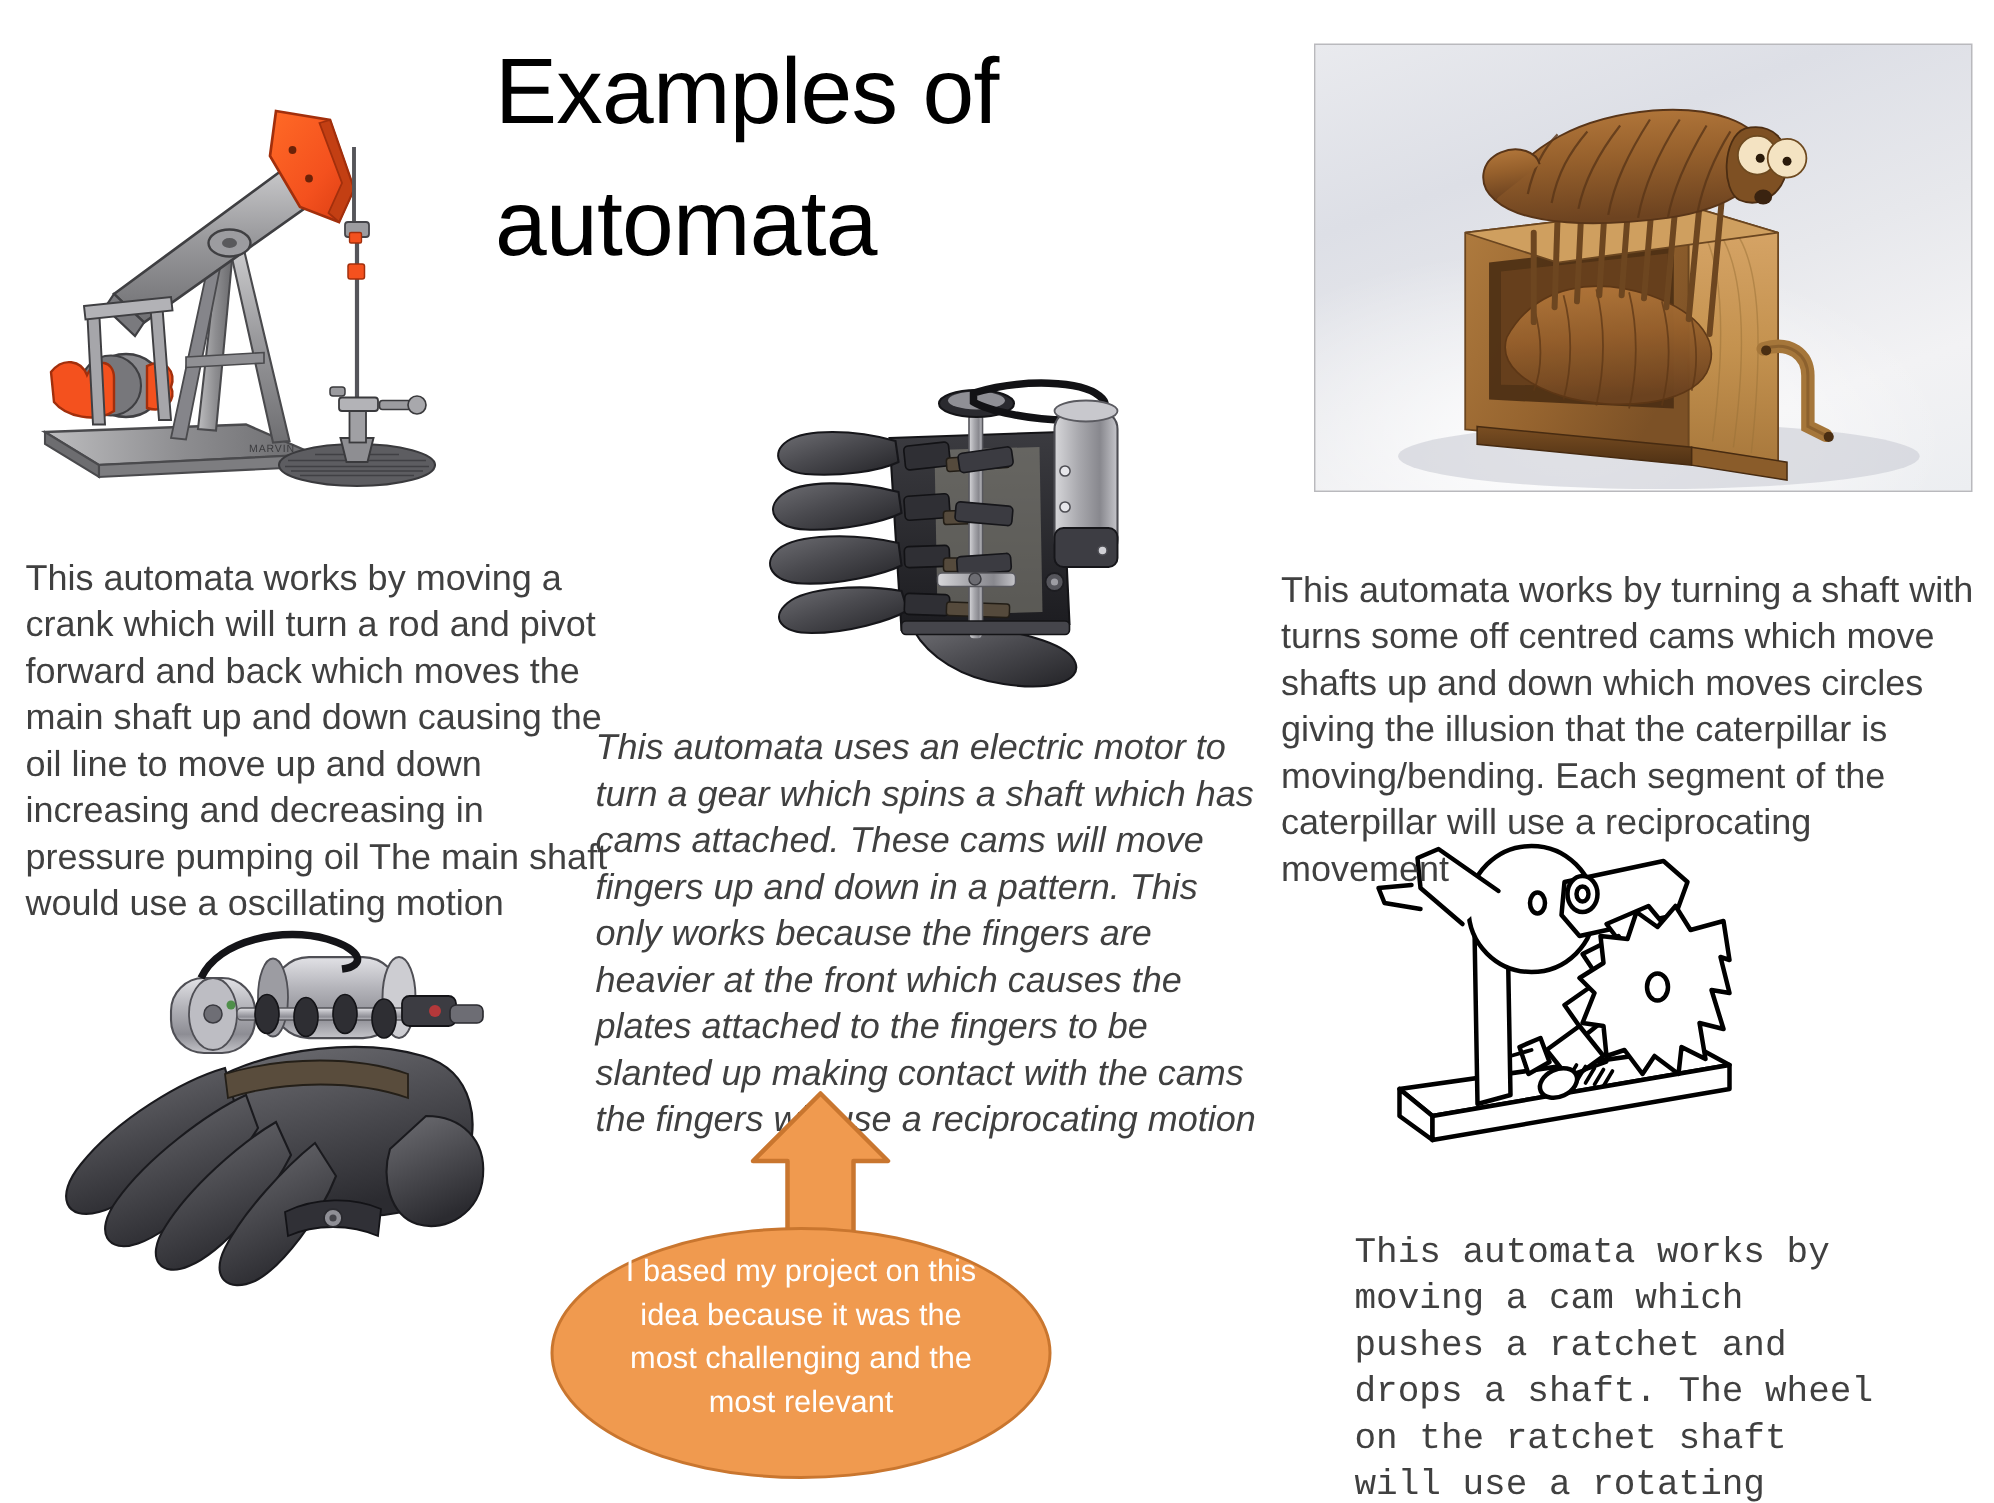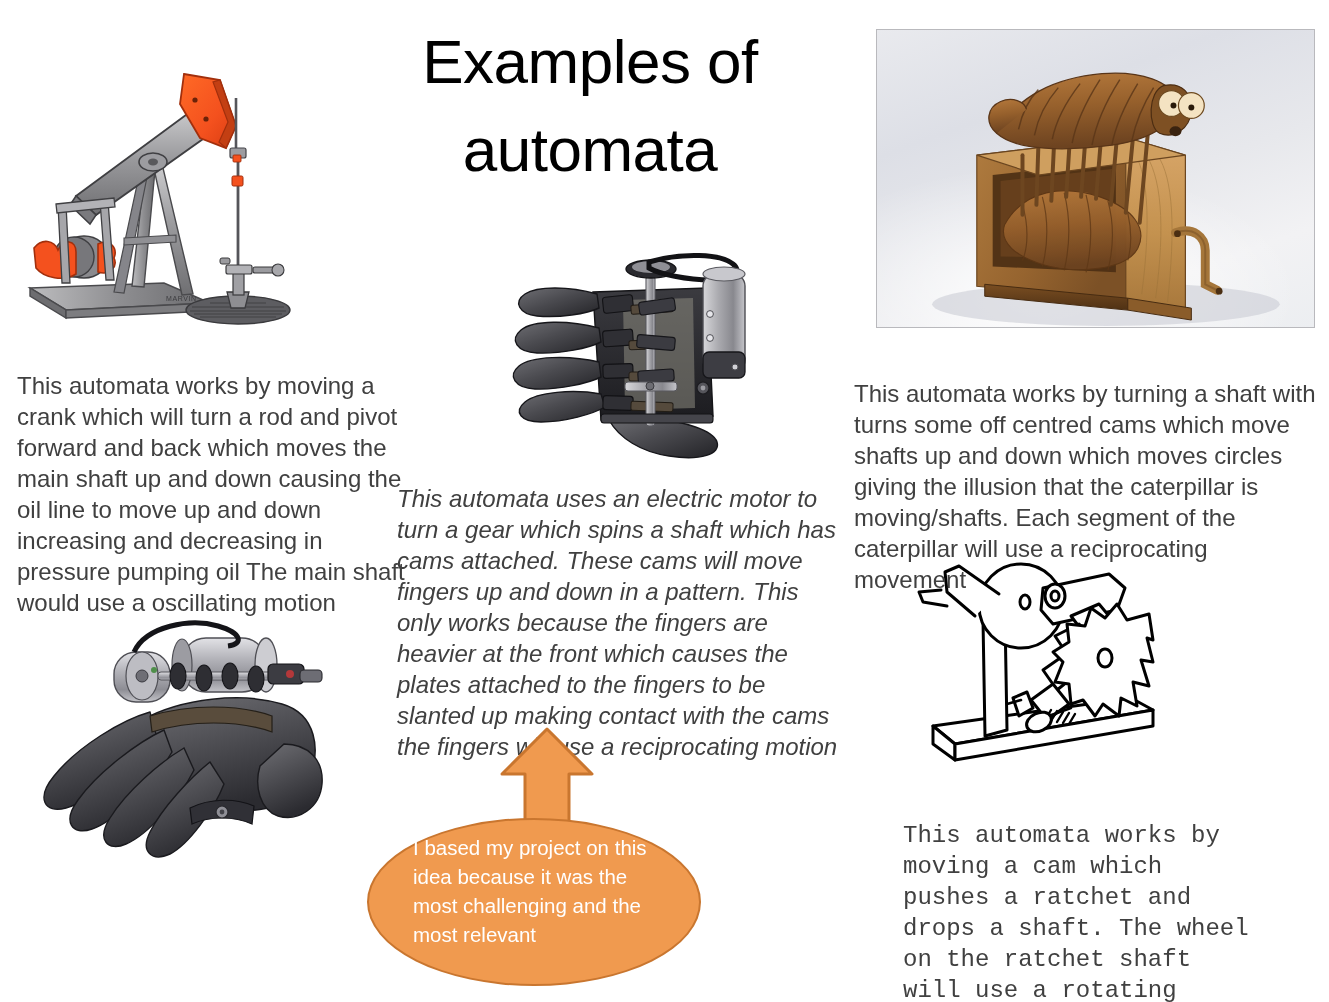--- a/index.html
+++ b/index.html
@@ -18,21 +18,21 @@
     background: #ffffff;
     overflow: hidden;
   }
 
   
   #slide-title {
     position: absolute;
     left: 330px;
     top: 18px;
     width: 520px;
-    text-align: center;
+    text-align: left;
     font-size: 62px;
     line-height: 88px;
     font-weight: 400;
     color: #000000;
     white-space: pre-line;
     letter-spacing: -0.5px;
   }
 
   
   .body-text {
@@ -91,21 +91,21 @@
     border-radius: 50%;
     background: #F09A4F;
     border: 2px solid #C9762F;
     box-sizing: border-box;
   }
   #callout-ellipse-text {
     position: absolute;
     left: 0;
     top: 13px;
     width: 100%;
-    text-align: left;
+    text-align: center;
     color: #ffffff;
     font-size: 20.5px;
     line-height: 29px;
     padding: 0 44px;
     box-sizing: border-box;
   }
 </style>
 </head>
 <body>
 
@@ -458,21 +458,21 @@
         <path d="M110 140 L124 134 L130 150 L116 158 Z"></path>
         <path d="M104 146 L118 142" stroke-width="2.6"></path>
       </g>
     </svg>
   </div>
 
   <div class="body-text" id="text-pumpjack">This automata works by moving a crank which will turn a rod and pivot forward and back which moves the main shaft up and down causing the oil line to move up and down increasing and decreasing in pressure pumping oil The main shaft would use a oscillating motion</div>
 
   <div class="body-text" id="text-hand">This automata uses an electric motor to turn a gear which spins a shaft which has cams attached. These cams will move fingers up and down in a pattern. This only works because the fingers are heavier at the front which causes the plates attached to the fingers to be slanted up making contact with the cams the fingers will use a reciprocating motion</div>
 
-  <div class="body-text" id="text-caterpillar">This automata works by turning a shaft with turns some off  centred cams which move shafts up and down which moves circles giving the illusion that the caterpillar is moving/shafts. Each segment of the caterpillar will use a reciprocating movement</div>
+  <div class="body-text" id="text-caterpillar">This automata works by turning a shaft with turns some off  centred cams which move shafts up and down which moves circles giving the illusion that the caterpillar is moving/bending. Each segment of the caterpillar will use a reciprocating movement</div>
 
   <div class="body-text" id="text-ratchet">This automata works by moving a cam which pushes a ratchet and drops a shaft. The wheel on the ratchet shaft will use a rotating motion</div>
 
   <div id="callout-arrow">
     <svg viewBox="0 0 100 112" width="100" height="112" aria-hidden="true">
       <path d="M50 3 L95 48 L72 48 L72 109 L28 109 L28 48 L5 48 Z" fill="#F09A4F" stroke="#C9762F" stroke-width="3" stroke-linejoin="round"></path>
     </svg>
   </div>
 
   <div id="callout-ellipse">

